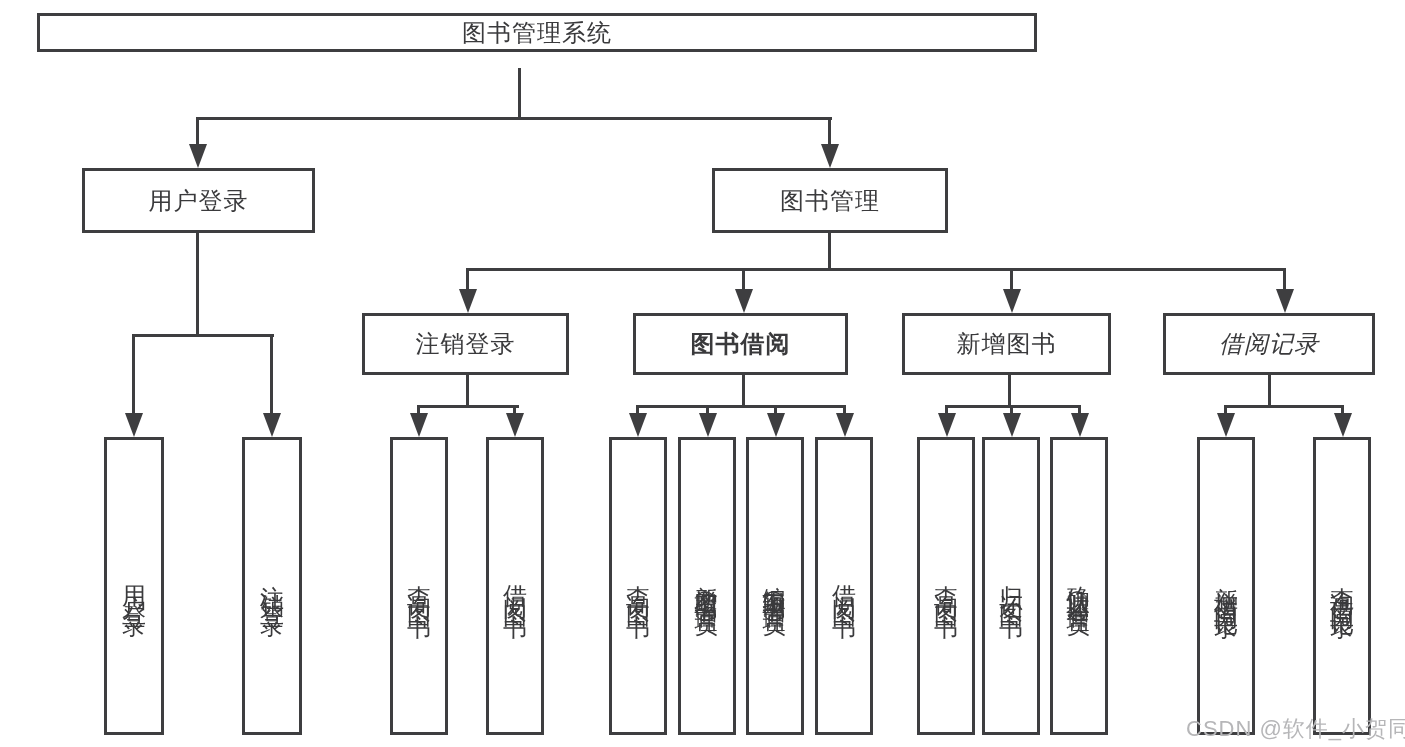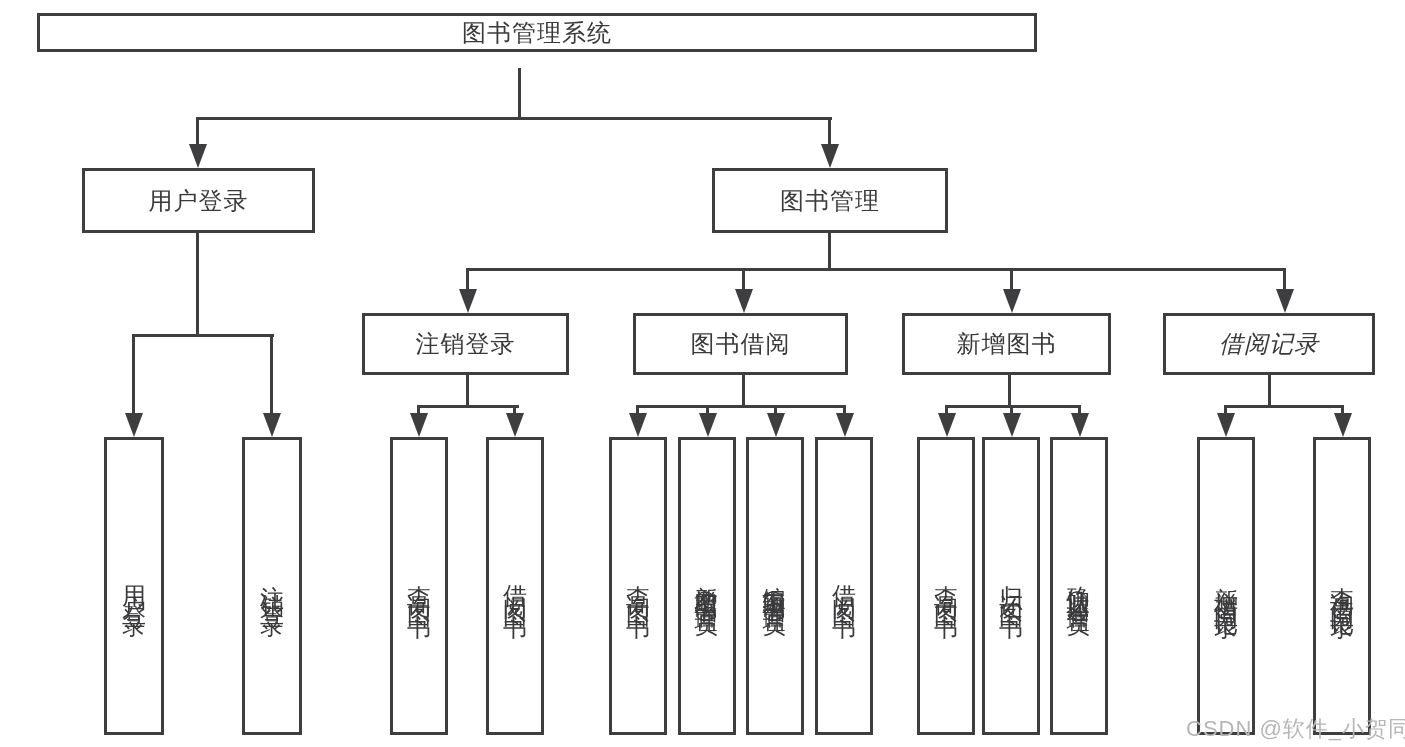--- a/index.html
+++ b/index.html
@@ -92,21 +92,21 @@
   <div class="vline" style="left:466px; top:268px; height:23px;"></div>
   <div class="arr" style="left:459px; top:289px;"></div>
   <div class="vline" style="left:742px; top:268px; height:23px;"></div>
   <div class="arr" style="left:735px; top:289px;"></div>
   <div class="vline" style="left:1010px; top:268px; height:23px;"></div>
   <div class="arr" style="left:1003px; top:289px;"></div>
   <div class="vline" style="left:1283px; top:268px; height:23px;"></div>
   <div class="arr" style="left:1276px; top:289px;"></div>
 
   <div class="hbox" style="left:362px; top:313px; width:207px; height:62px;">注销登录</div>
-  <div class="hbox" style="left:633px; top:313px; width:215px; height:62px;">图书借阅</div>
+  <div class="hbox" style="left:633px; top:313px; width:215px; height:62px;font-weight:bold;">图书借阅</div>
   <div class="hbox" style="left:902px; top:313px; width:209px; height:62px;">新增图书</div>
   <div class="hbox" style="left:1163px; top:313px; width:212px; height:62px;font-style:italic;">借阅记录</div>
 
   <div class="vline" style="left:466px; top:375px; height:33px;"></div>
   <div class="hline" style="left:417px; top:405px; width:102px;"></div>
   <div class="vline" style="left:417px; top:405px; height:10px;"></div>
   <div class="arr" style="left:410px; top:413px;"></div>
   <div class="vline" style="left:513px; top:405px; height:10px;"></div>
   <div class="arr" style="left:506px; top:413px;"></div>
 

